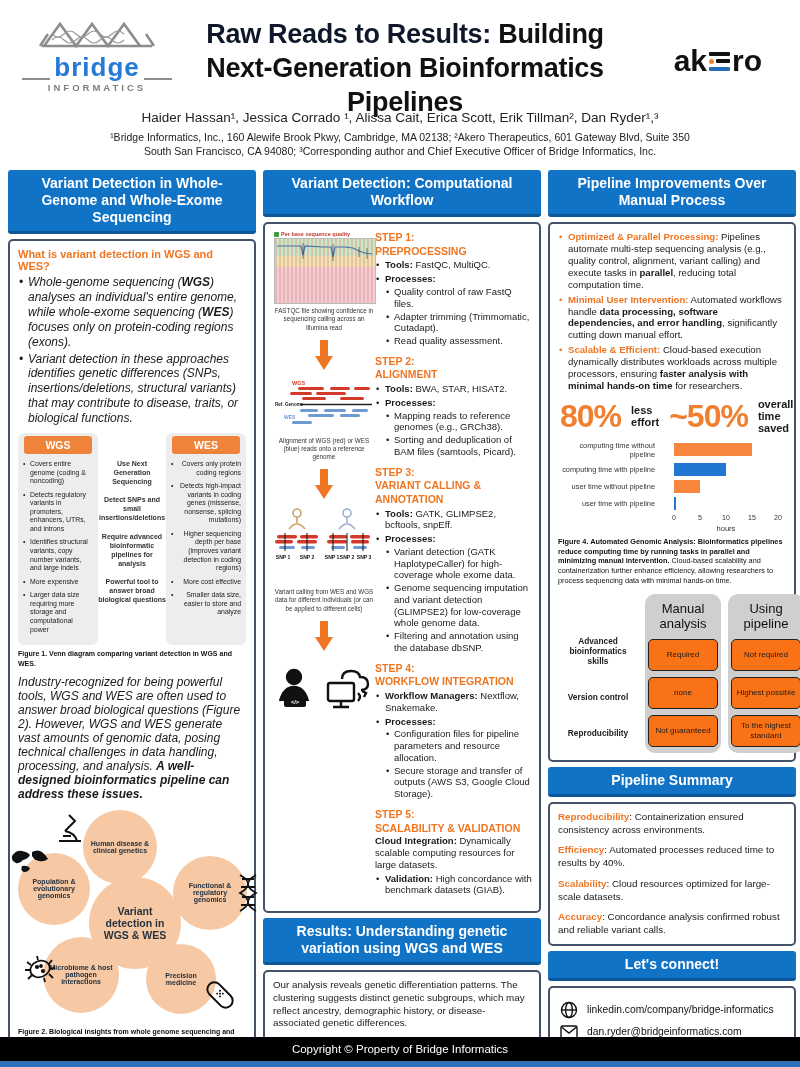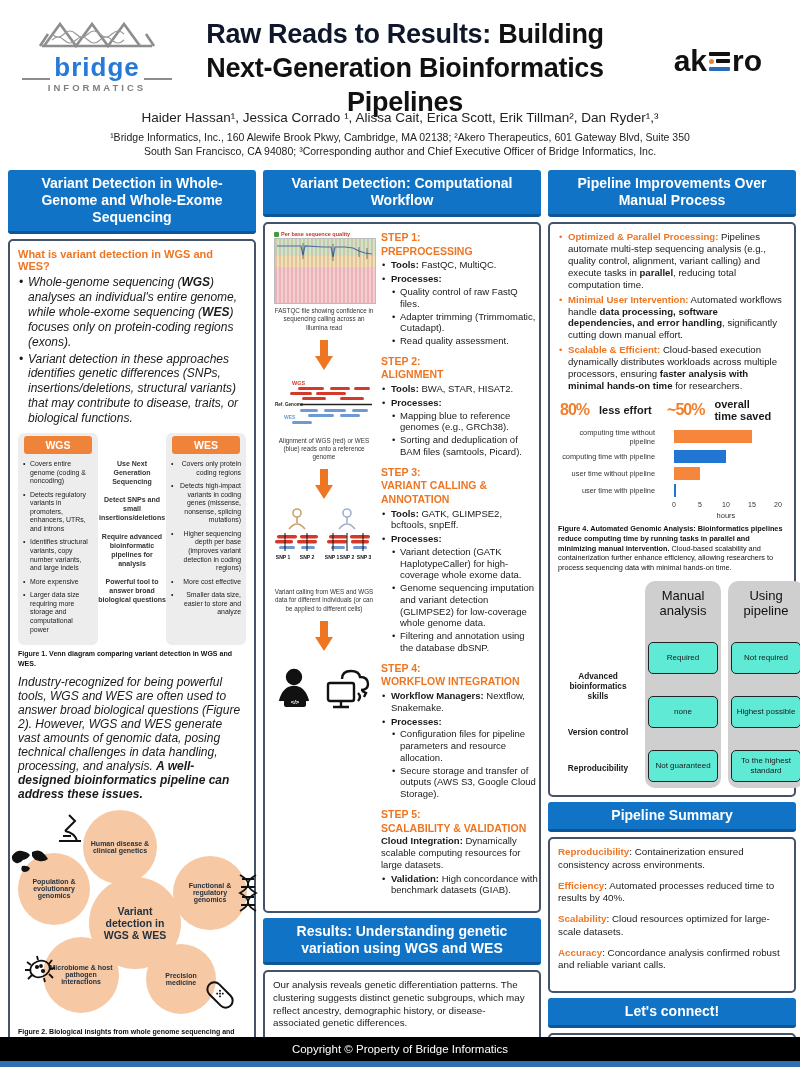--- a/index.html
+++ b/index.html
@@ -53,56 +53,56 @@
 
   
   .fig2{position:relative;height:216px;margin:6px 0 2px;}
   .bubble{position:absolute;background:#f6c9a4;border-radius:50%;display:flex;align-items:center;justify-content:center;
           text-align:center;font-weight:700;color:#25313f;transform:translate(-50%,-50%);padding:6px;box-sizing:border-box;}
   .bubble.center{font-size:10.5px;}
   .bubble.sat{font-size:7px;}
   .fig2 svg{position:absolute;transform:translate(-50%,-50%);}
 
   
-  .wf{display:grid;grid-template-columns:102px 158px;gap:6px;}
+  .wf{display:grid;grid-template-columns:102px 158px;}
   .figstack{display:flex;flex-direction:column;align-items:center;gap:8px;}
   .step-h{color:#ee7623;font-weight:800;font-size:10.5px;line-height:1.3;}
   .step{margin-bottom:8px;font-size:9.5px;}
   .step ul{margin-top:1px;}
   .mini-cap{font-size:6.3px;color:#333;text-align:center;line-height:1.3;margin-top:3px;}
   .fastqc{position:relative;width:100px;height:64px;border:1px solid #bbb;
      background:linear-gradient(to bottom,#cbe7c3 0 26%,#efe3b0 26% 44%,#f3cdd0 44% 100%);}
   .fastqc .stripes{position:absolute;inset:0;background:repeating-linear-gradient(90deg,rgba(214,120,132,.30) 0 2px,rgba(0,0,0,0) 2px 4px);}
   .fq-title{display:flex;align-items:center;gap:2px;font-size:5.5px;color:#c0392b;font-weight:700;margin-bottom:1px;}
   .fq-title .tick{width:5px;height:5px;background:#3f9c3f;border-radius:1px;}
   .scal-icons{display:flex;align-items:center;gap:6px;margin-top:6px;}
 
   
   .results-box p{margin:0 0 4px;font-size:9.8px;line-height:1.3;}
 
   
   .rb li{font-size:9.6px;margin-bottom:3px;}
   .stats{display:flex;align-items:center;gap:10px;margin:6px 0 6px 2px;}
-  .stat-v{color:#f08030;font-weight:800;font-size:16px;letter-spacing:-1px;}
+  .stat-v{color:#f08030;font-weight:800;font-size:32px;letter-spacing:-1px;}
   .stat-l{font-weight:800;font-size:11px;line-height:1.1;width:58px;}
   .bar-row{display:grid;grid-template-columns:116px 1fr;align-items:center;margin-bottom:4px;}
   .bar-label{font-size:7.4px;color:#333;text-align:right;padding-right:19px;}
   .bar-track{position:relative;height:13px;}
   .bar{height:13px;}
   .axis-row{display:grid;grid-template-columns:116px 1fr;}
   .axis-ticks{position:relative;height:10px;font-size:7px;color:#333;}
   .axis-ticks span{position:absolute;transform:translateX(-50%);}
   .axis-label{font-size:7.5px;color:#333;text-align:center;}
 
   .cmp{display:grid;grid-template-columns:80px 76px 76px;gap:7px;margin-top:8px;align-items:stretch;}
   .cmp-labels{display:flex;flex-direction:column;justify-content:flex-end;gap:26px;padding-bottom:14px;}
   .cmp-label{font-size:8.3px;font-weight:800;text-align:center;line-height:1.2;}
-  .cmp-col{background:#cfcfcf;border-radius:10px;padding:6px 5px;display:flex;flex-direction:column;gap:22px;align-items:center;}
+  .cmp-col{background:#cfcfcf;border-radius:10px;padding:6px 5px;display:flex;flex-direction:column;gap:6px;align-items:center;}
   .cmp-h{font-size:13px;text-align:center;line-height:1.15;color:#111;margin:2px 0 1px;}
-  .cmp-cell{background:#5eead4;border:1px solid #222;border-radius:5px;font-size:8px;text-align:center;
+  .cmp-cell{background:#f97316;border:1px solid #222;border-radius:5px;font-size:8px;text-align:center;
             padding:4px 3px;width:62px;min-height:22px;display:flex;align-items:center;justify-content:center;line-height:1.2;}
   .sum p{margin:0 0 8px;font-size:9.8px;line-height:1.3;}
   .connect-row{display:flex;align-items:center;gap:9px;margin:6px 2px;}
   .connect-row .txt{font-size:10.3px;color:#111;}
 
   
   .footer{position:absolute;left:0;right:0;bottom:6px;height:24px;background:#000;color:#fff;
           display:flex;align-items:center;justify-content:center;font-size:11.5px;}
   .footer-strip{position:absolute;left:0;right:0;bottom:0;height:6px;background:#2f6fb5;}
 </style>
@@ -404,21 +404,21 @@
                 </li>
               </ul>
             </div>
             <div class="step">
               <div class="step-h">STEP 2:</div>
               <div class="step-h">ALIGNMENT</div>
               <ul>
                 <li><span class="b">Tools:</span><span> BWA, STAR, HISAT2.</span></li>
                 <li><span class="b">Processes:</span>
                   <ul class="sub">
-                    <li>Mapping blue to reference genomes (e.g., GRCh38).</li>
+                    <li>Mapping reads to reference genomes (e.g., GRCh38).</li>
                     <li>Sorting and deduplication of BAM files (samtools, Picard).</li>
                   </ul>
                 </li>
               </ul>
             </div>
             <div class="step">
               <div class="step-h">STEP 3:</div>
               <div class="step-h">VARIANT CALLING &amp; ANNOTATION</div>
               <ul>
                 <li><span class="b">Tools:</span><span> GATK, GLIMPSE2, bcftools, snpEff.</span></li>
@@ -710,21 +710,21 @@
             <div class="cmp-cell">To the highest standard</div>
           </div>
         </div>
       </div>
 
       <div class="sec-h">Pipeline Summary</div>
       <div class="box sum">
         <p><span class="b" style="color: rgb(238, 118, 35);">Reproducibility</span><span>: Containerization ensured consistency across environments.</span></p>
         <p><span class="b" style="color: rgb(238, 118, 35);">Efficiency</span><span>: Automated processes reduced time to results by 40%.</span></p>
         <p><span class="b" style="color: rgb(238, 118, 35);">Scalability</span><span>: Cloud resources optimized for large-scale datasets.</span></p>
-        <p style="margin-bottom:12px;"><span class="b" style="color: rgb(238, 118, 35);">Accuracy</span><span>: Concordance analysis confirmed robust and reliable variant calls.</span></p>
+        <p style="margin-bottom:0;"><span class="b" style="color: rgb(238, 118, 35);">Accuracy</span><span>: Concordance analysis confirmed robust and reliable variant calls.</span></p>
       </div>
 
       <div class="sec-h">Let's connect!</div>
       <div class="box">
         <div class="connect-row">
           <svg width="18" height="18" viewBox="0 0 18 18">
             <g stroke="#111" stroke-width="1.4" fill="none">
               <circle cx="9" cy="9" r="7.5"></circle>
                 <ellipse cx="9" cy="9" rx="3.4" ry="7.5"></ellipse>
                 <path d="M1.5 9 h15"></path>

